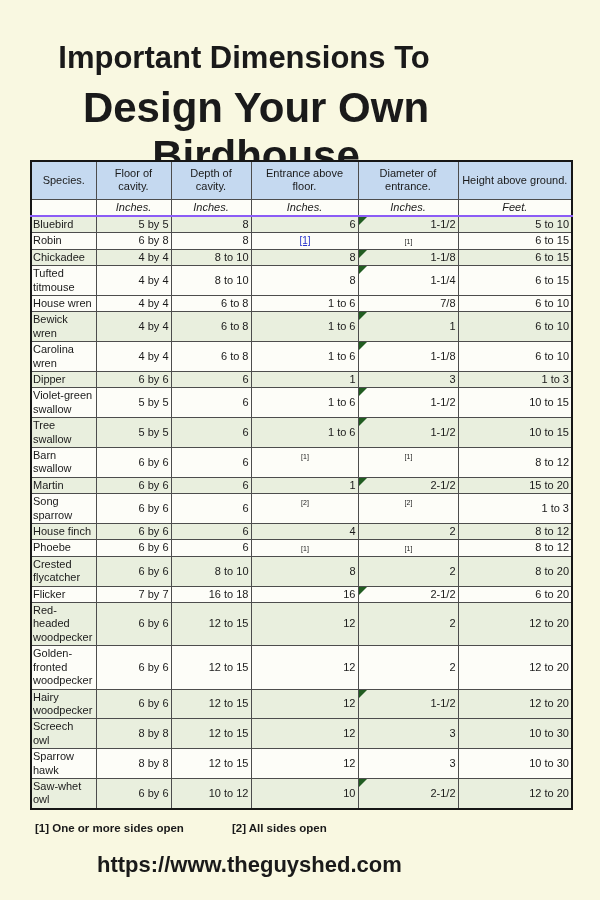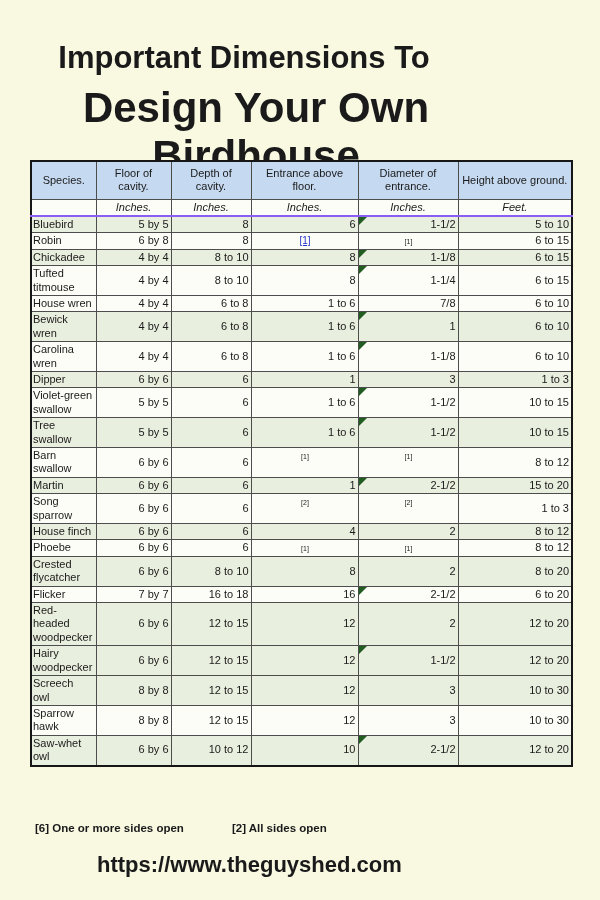--- a/index.html
+++ b/index.html
@@ -244,20 +244,28 @@
     <td class="num">6 to 20</td>
   </tr>
       <tr class="green">
     <td class="species">Red-headed woodpecker</td>
     <td class="num">6 by 6</td>
     <td class="num">12 to 15</td>
     <td class="num">12</td>
     <td class="num">2</td>
     <td class="num">12 to 20</td>
   </tr>
+      <tr class="white">
+    <td class="species">Golden-fronted woodpecker</td>
+    <td class="num">6 by 6</td>
+    <td class="num">12 to 15</td>
+    <td class="num">12</td>
+    <td class="num">2</td>
+    <td class="num">12 to 20</td>
+  </tr>
       <tr class="green">
     <td class="species">Hairy woodpecker</td>
     <td class="num">6 by 6</td>
     <td class="num">12 to 15</td>
     <td class="num">12</td>
     <td class="num flag">1-1/2</td>
     <td class="num">12 to 20</td>
   </tr>
       <tr class="green">
     <td class="species">Screech owl</td>
@@ -280,16 +288,16 @@
     <td class="num">6 by 6</td>
     <td class="num">10 to 12</td>
     <td class="num">10</td>
     <td class="num flag">2-1/2</td>
     <td class="num">12 to 20</td>
   </tr>
     </tbody>
 </table>
 
 <div class="footnotes">
-  <span class="fn">[6]  One or more sides open</span><span class="fn">[2]  All sides open</span>
+  <span class="fn">[1]  One or more sides open</span><span class="fn">[2]  All sides open</span>
 </div>
 
 <div class="site-url">https://www.theguyshed.com</div>
 
 </body></html>

